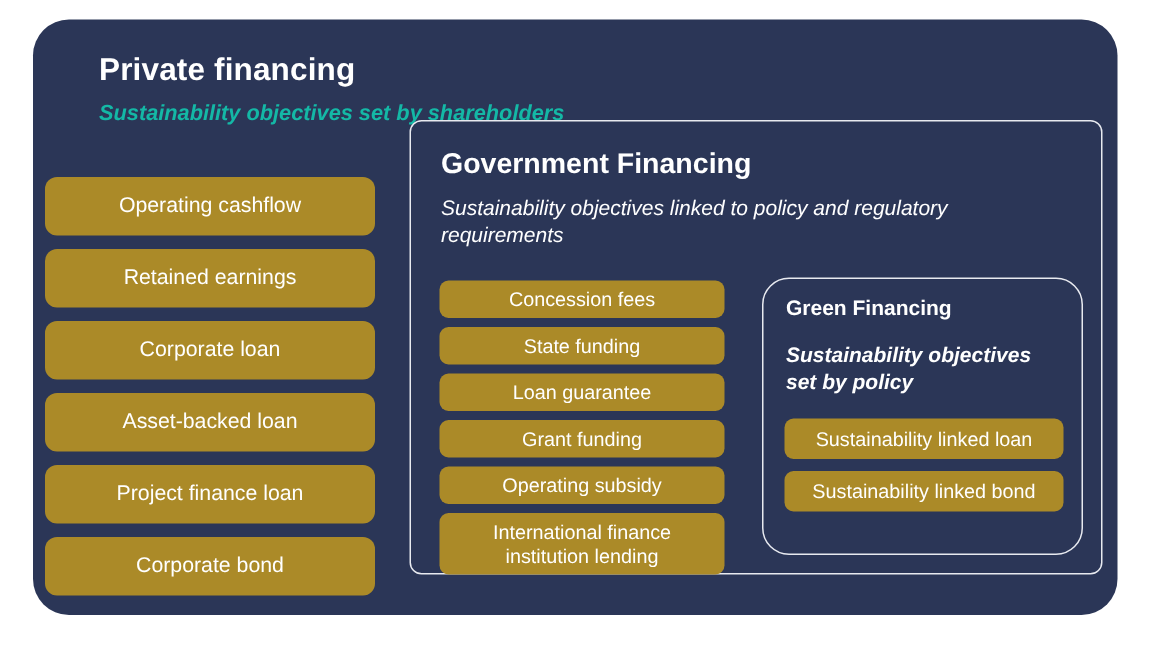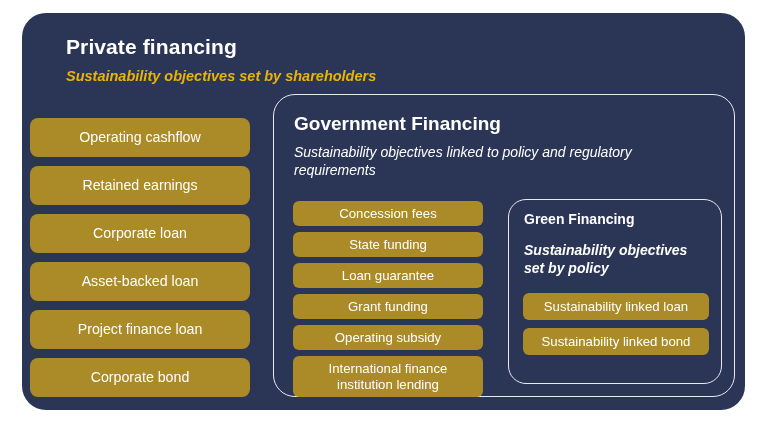--- a/index.html
+++ b/index.html
@@ -44,41 +44,41 @@
     white-space: nowrap;
   }
 
   .subtitle-main {
     position: absolute;
     left: 44px;
     top: 55px;
     font-size: 14.5px;
     font-weight: bold;
     font-style: italic;
-    color: #eab308;
+    color: #14b8a6;
     white-space: nowrap;
   }
 
   
   .private-list {
     position: absolute;
     left: 8px;
     top: 105px;
     width: 220px;
   }
 
   
   .panel-government {
     position: absolute;
     left: 251px;
-    top: 81px;
+    top: 67px;
     width: 462px;
     height: 303px;
     border: 1.6px solid #e8eaf0;
-    border-radius: 22px;
+    border-radius: 8px;
     box-sizing: border-box;
     background: transparent;
   }
 
   .title-gov {
     position: absolute;
     left: 20px;
     top: 18px;
     font-size: 19px;
     font-weight: bold;

